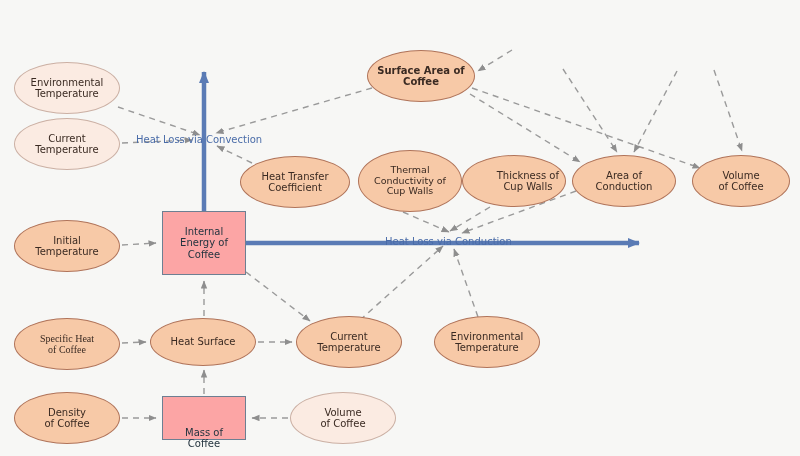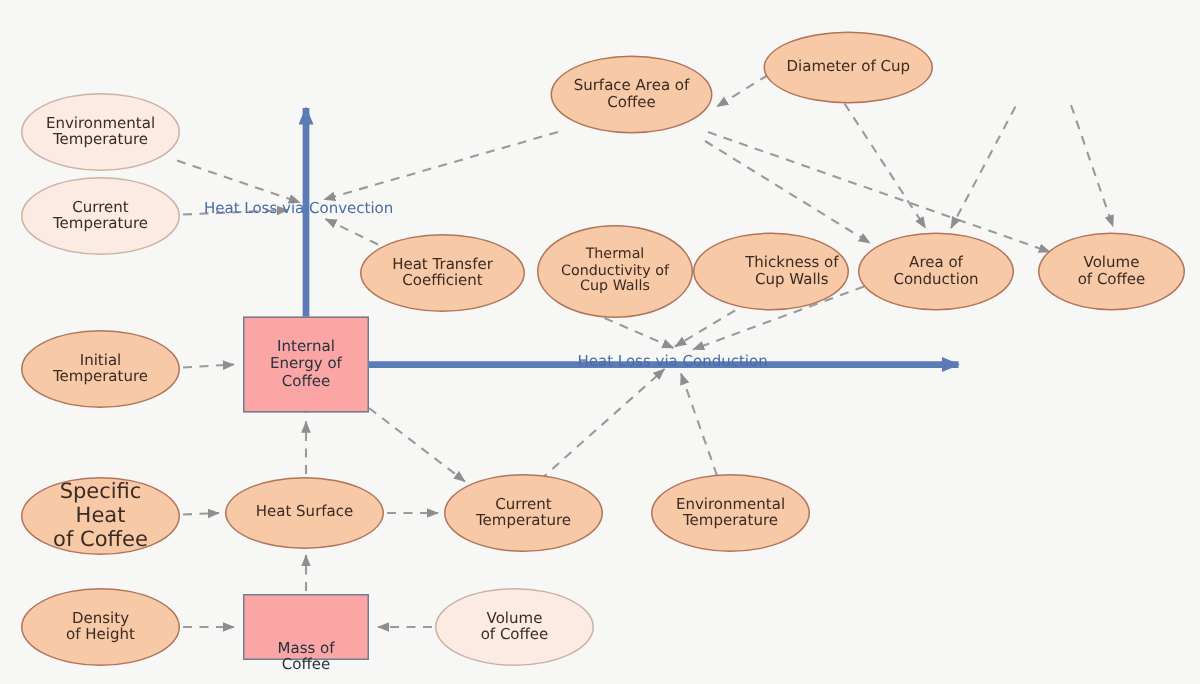--- a/index.html
+++ b/index.html
@@ -117,28 +117,25 @@
   <div class="node node-ellipse pale" style="left:14px; top:62px; width:106px; height:52px;">
     <span class="node-label" style="font-size:10px;">Environmental
 Temperature</span>
   </div>
 
   <div class="node node-ellipse pale" style="left:14px; top:118px; width:106px; height:52px;">
     <span class="node-label" style="font-size:10px;">Current
 Temperature</span>
   </div>
 
-  <div class="node node-ellipse" style="left:367px; top:37px; width:108px; height:52px;">
+  <div class="node node-ellipse" style="left:367px; top:50px; width:108px; height:52px;font-weight:bold;">
     <span class="node-label" style="font-size:10px;">Surface Area of
 Coffee</span>
   </div>
 
-  <div class="node node-ellipse" style="left:509px; top:21px; width:113px; height:48px;">
-    <span class="node-label" style="font-size:10px;">Diameter of Cup</span>
-  </div>
 
 
   <div class="node node-ellipse" style="left:240px; top:156px; width:110px; height:52px;">
     <span class="node-label" style="font-size:10px;">Heat Transfer
 Coefficient</span>
   </div>
 
   <div class="node node-ellipse" style="left:358px; top:150px; width:104px; height:62px;">
     <span class="node-label" style="font-size:9.5px;">Thermal
 Conductivity of
@@ -165,41 +162,41 @@
 Energy of
 Coffee</span>
   </div>
 
   <div class="node node-ellipse" style="left:14px; top:220px; width:106px; height:52px;">
     <span class="node-label" style="font-size:10px;">Initial
 Temperature</span>
   </div>
 
   <div class="node node-ellipse" style="left:14px; top:318px; width:106px; height:52px;">
-    <span class="node-label" style="font-size:14px;">Specific Heat
+    <span class="node-label" style="font-size:10px;font-family:Liberation Serif, serif;">Specific Heat
 of Coffee</span>
   </div>
 
   <div class="node node-ellipse" style="left:150px; top:318px; width:106px; height:48px;">
     <span class="node-label" style="font-size:10px;">Heat Surface</span>
   </div>
 
   <div class="node node-ellipse" style="left:296px; top:316px; width:106px; height:52px;">
     <span class="node-label" style="font-size:10px;">Current
 Temperature</span>
   </div>
 
   <div class="node node-ellipse" style="left:434px; top:316px; width:106px; height:52px;">
     <span class="node-label" style="font-size:10px;">Environmental
 Temperature</span>
   </div>
 
   <div class="node node-ellipse" style="left:14px; top:392px; width:106px; height:52px;">
     <span class="node-label" style="font-size:10px;">Density
-of Height</span>
+of Coffee</span>
   </div>
 
   <div class="node node-rect" style="left:162px; top:396px; width:84px; height:44px;">
     <span class="node-label" style="font-size:10px;margin-top:40px;">Mass of
 Coffee</span>
   </div>
 
   <div class="node node-ellipse pale" style="left:290px; top:392px; width:106px; height:52px;">
     <span class="node-label" style="font-size:10px;">Volume
 of Coffee</span>

